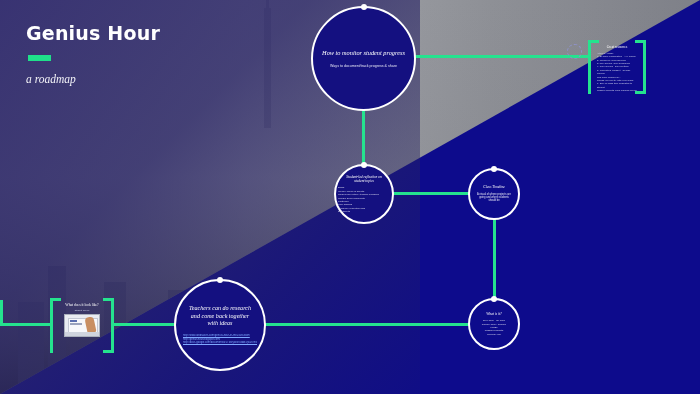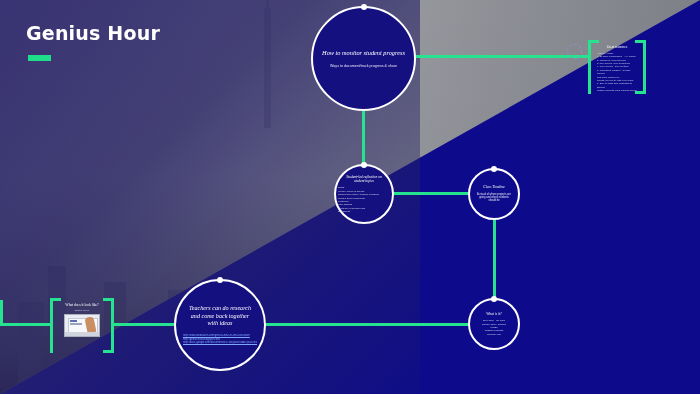--- a/index.html
+++ b/index.html
@@ -136,20 +136,21 @@
       <div class="bld" style="left:338px;bottom:0;width:20px;height:86px;"></div>
       <div class="tower" style="left:264px;top:8px;width:7px;height:120px;"></div>
       <div class="tower" style="left:266px;top:0;width:3px;height:16px;"></div>
     </div>
   </div>
   <div class="title-wash"></div>
 
   <div class="title-block">
     <div class="title">Genius Hour</div>
     <div class="title-rule"></div>
+    <div class="subtitle">a roadmap</div>
   </div>
 
   <div class="line lh" style="left:414px;top:55px;width:175px;"></div>
   <div class="line lv" style="left:362px;top:108px;height:58px;"></div>
   <div class="line lh" style="left:392px;top:192px;width:78px;"></div>
   <div class="line lv" style="left:493px;top:218px;height:82px;"></div>
   <div class="line lh" style="left:264px;top:323px;width:206px;"></div>
   <div class="line lh" style="left:112px;top:323px;width:64px;"></div>
   <div class="line lv" style="left:0px;top:300px;height:25px;"></div>
   <div class="line lh" style="left:0px;top:323px;width:52px;"></div>

